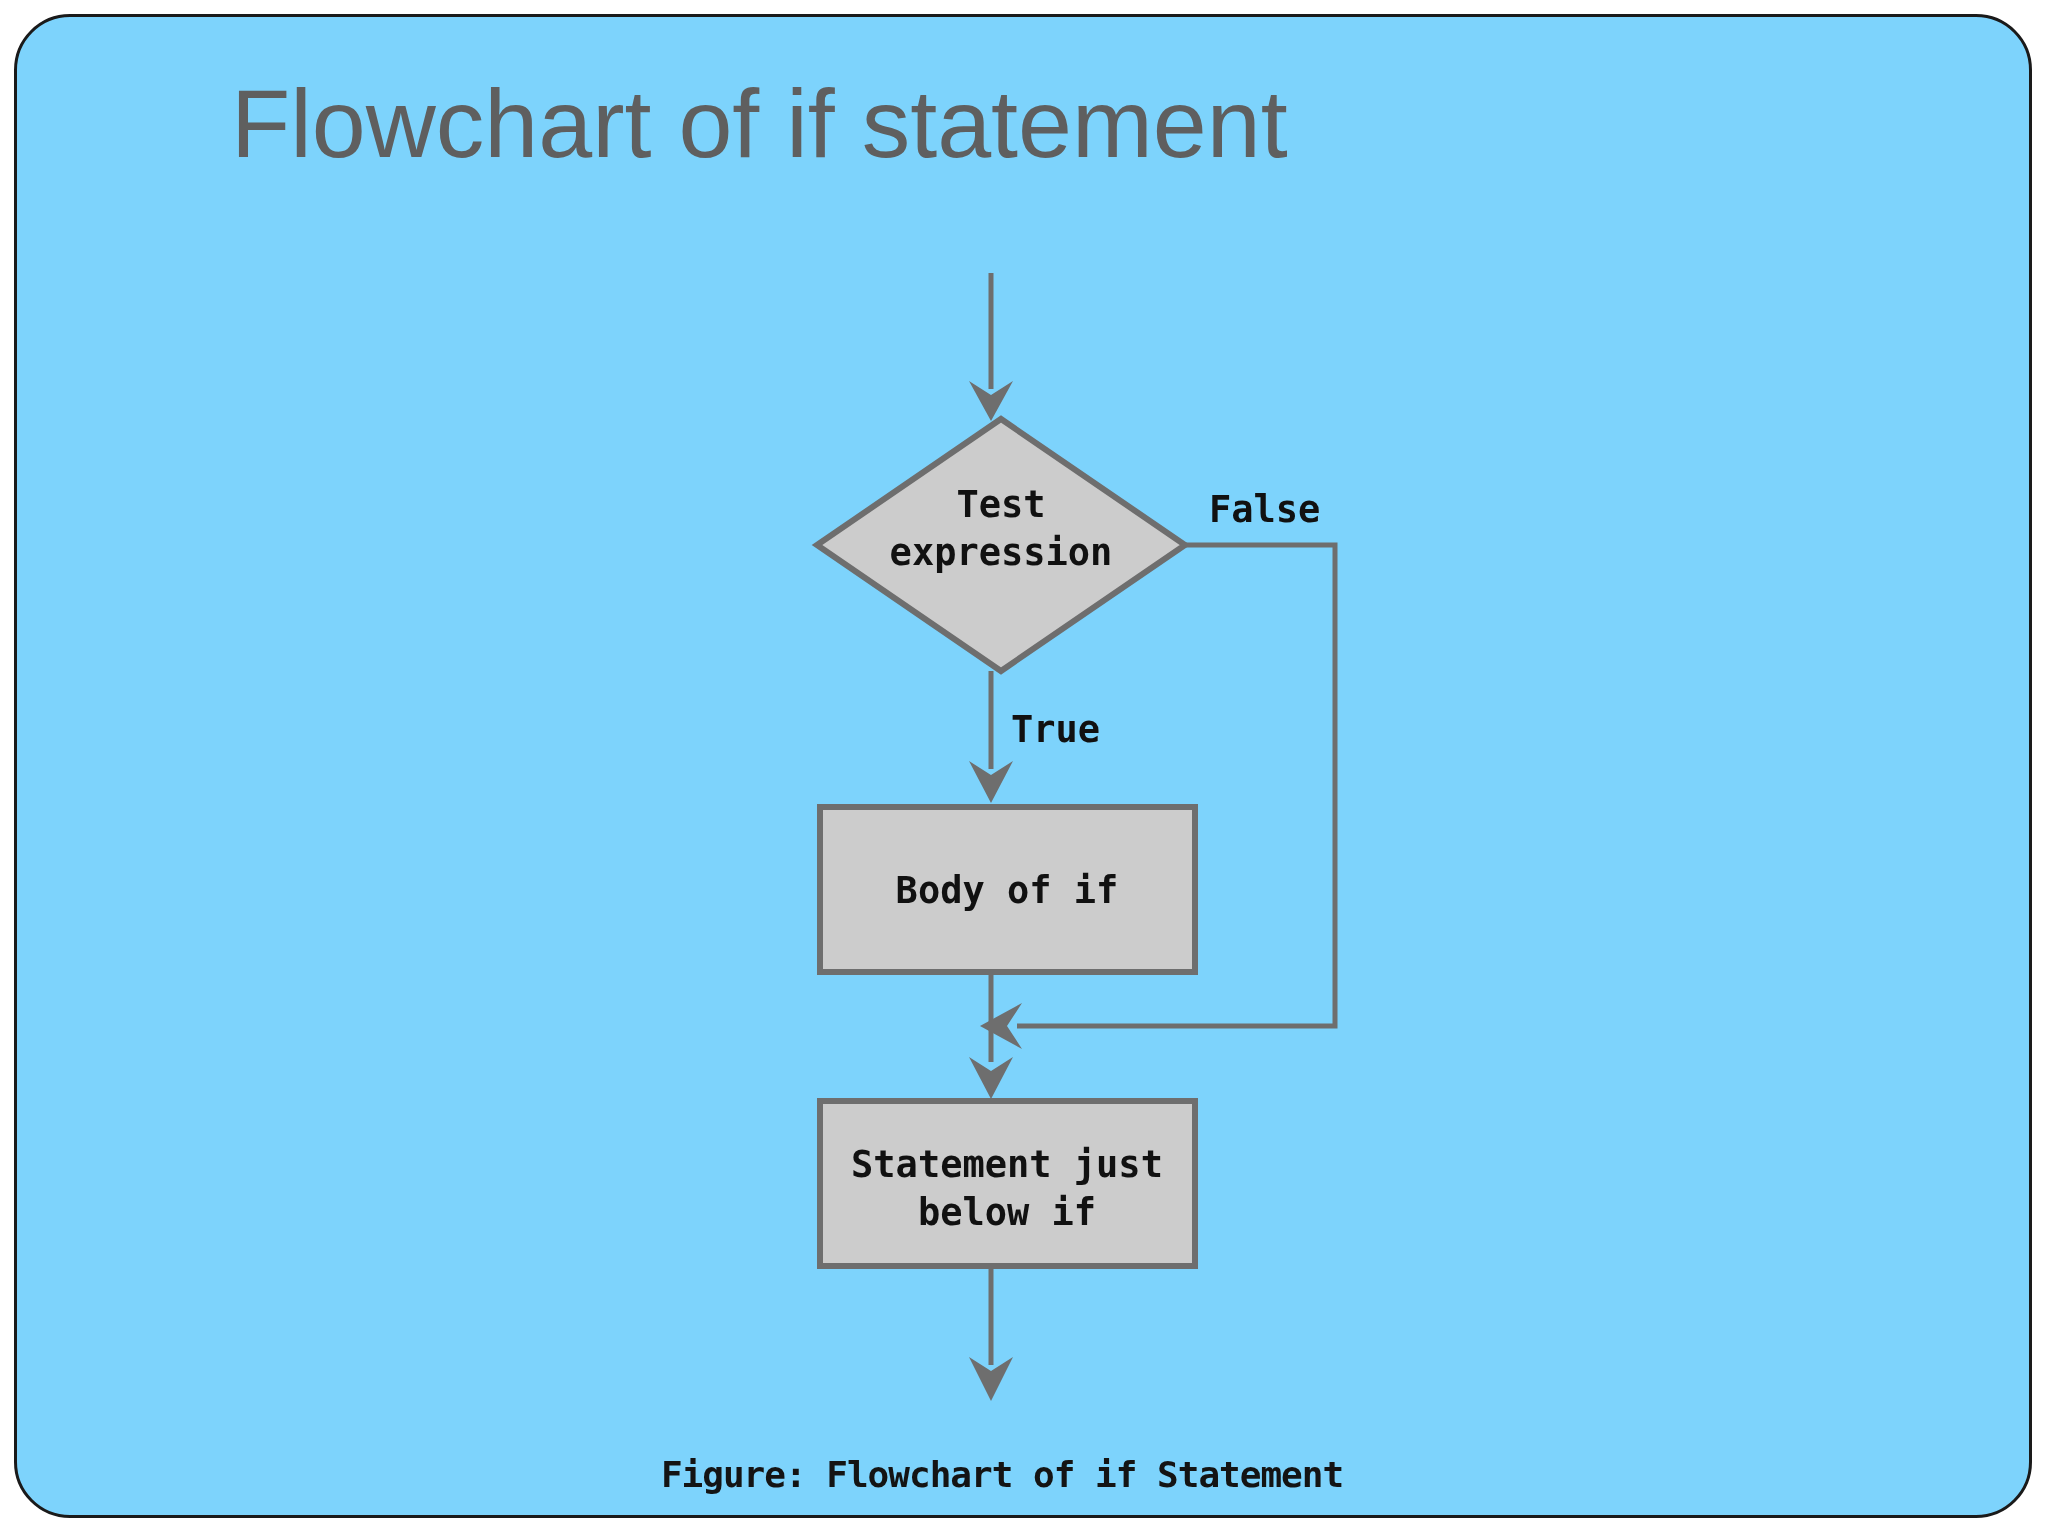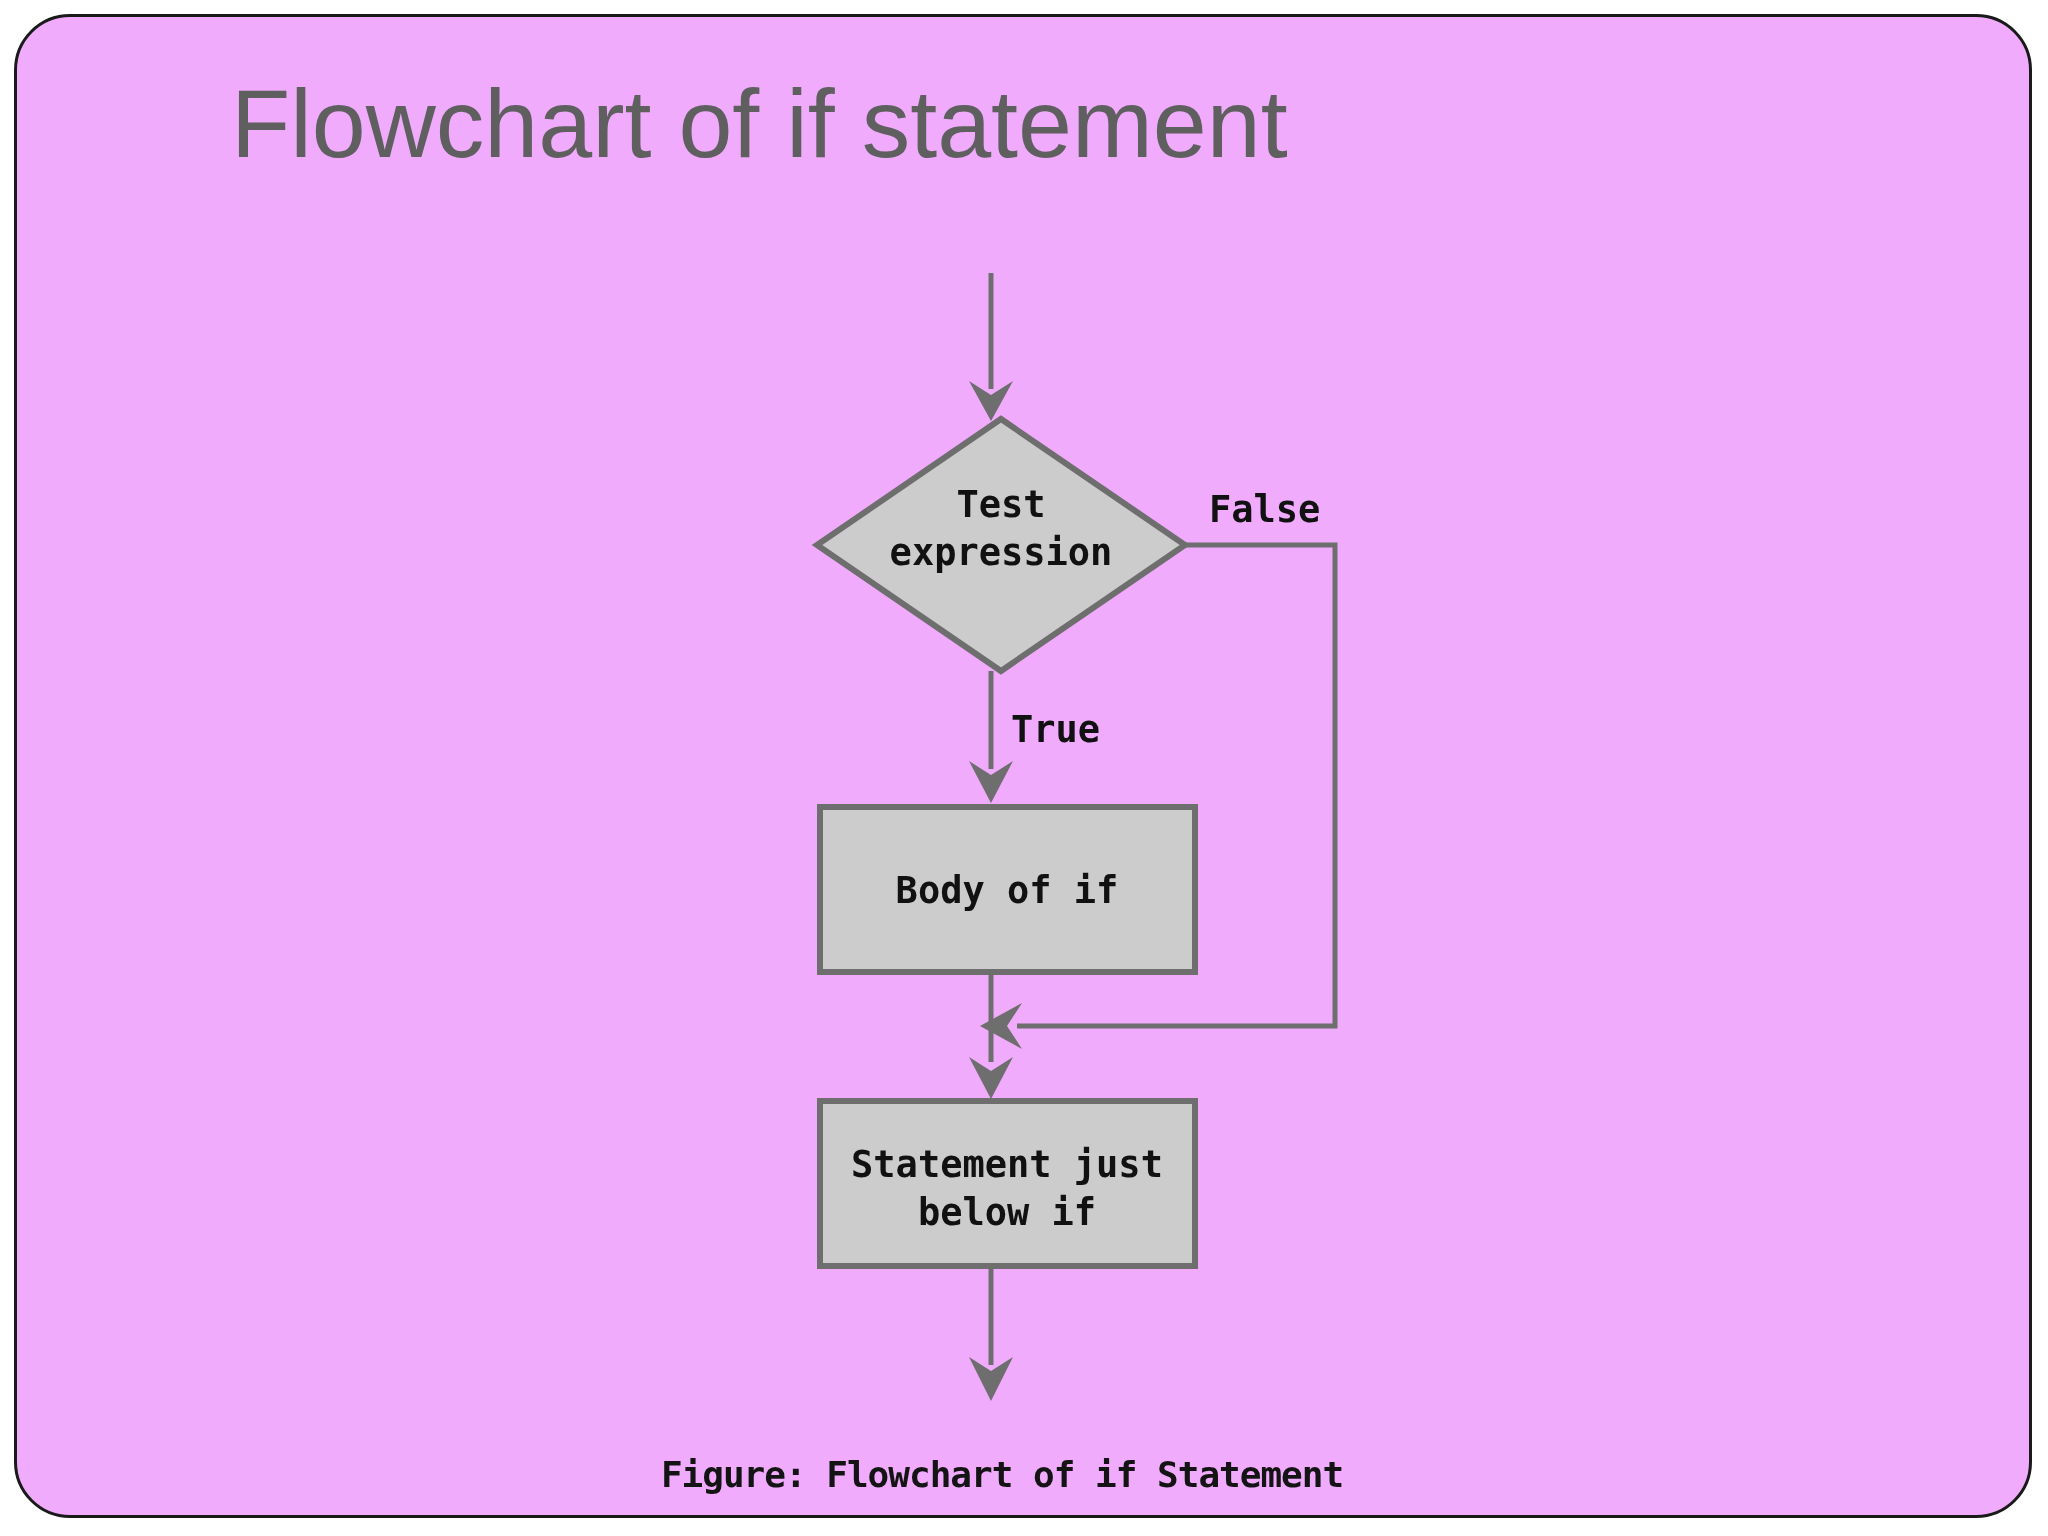--- a/index.html
+++ b/index.html
@@ -18,21 +18,21 @@
   
   #slide {
     position: absolute;
     left: 14px;
     top: 14px;
     width: 2018px;
     height: 1504px;
     box-sizing: border-box;
     border: 3px solid #1a1a1a;
     border-radius: 56px;
-    background: #f0abfc;
+    background: #7dd3fc;
   }
 
   
   #slide-title {
     position: absolute;
     left: 214px;
     top: 52px;
     width: 1600px;
     height: 110px;
     font-family: "Liberation Sans", sans-serif;

